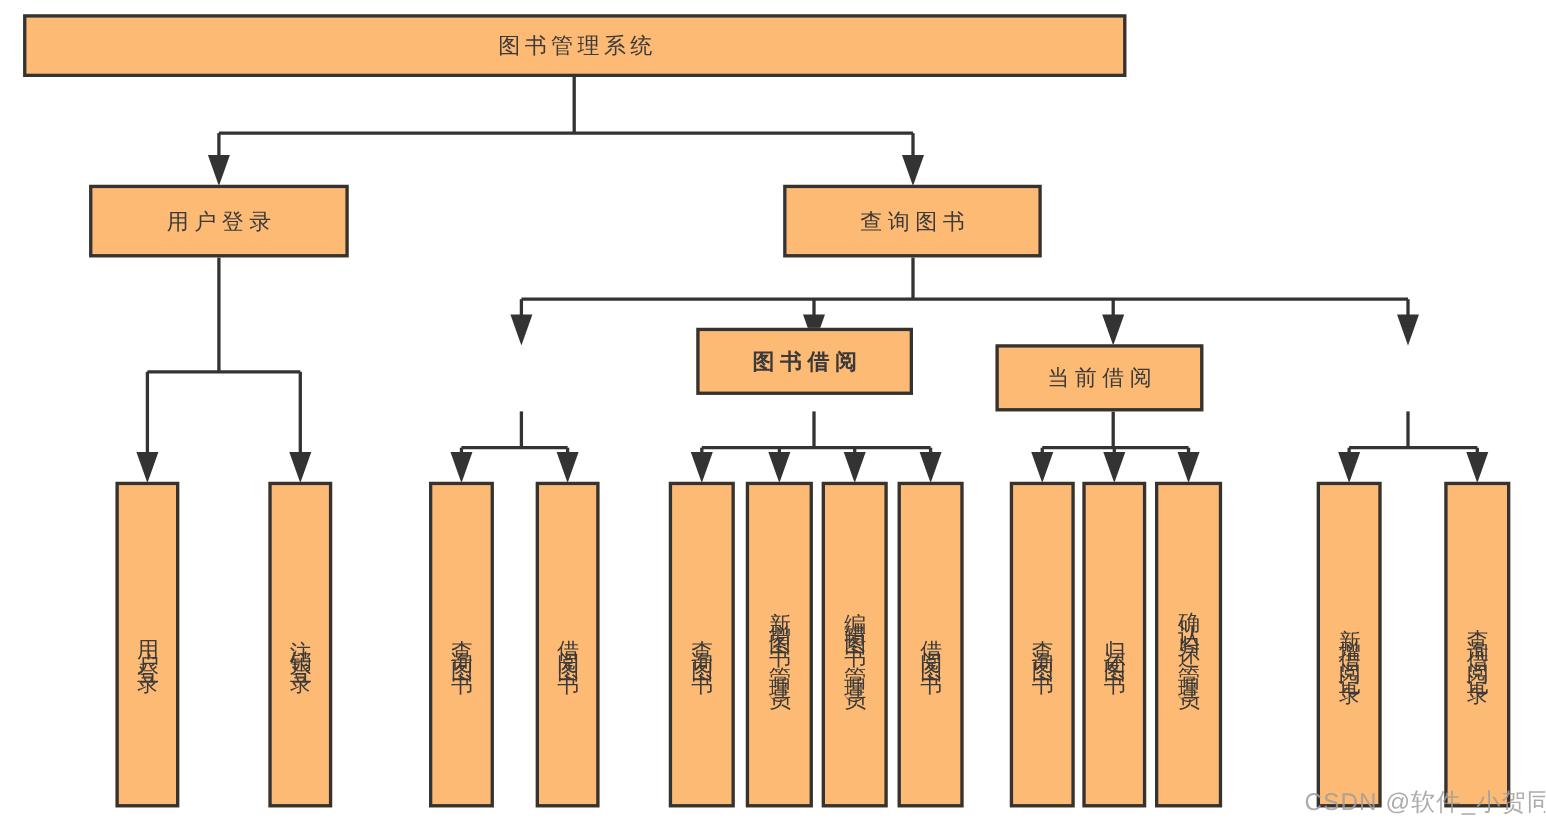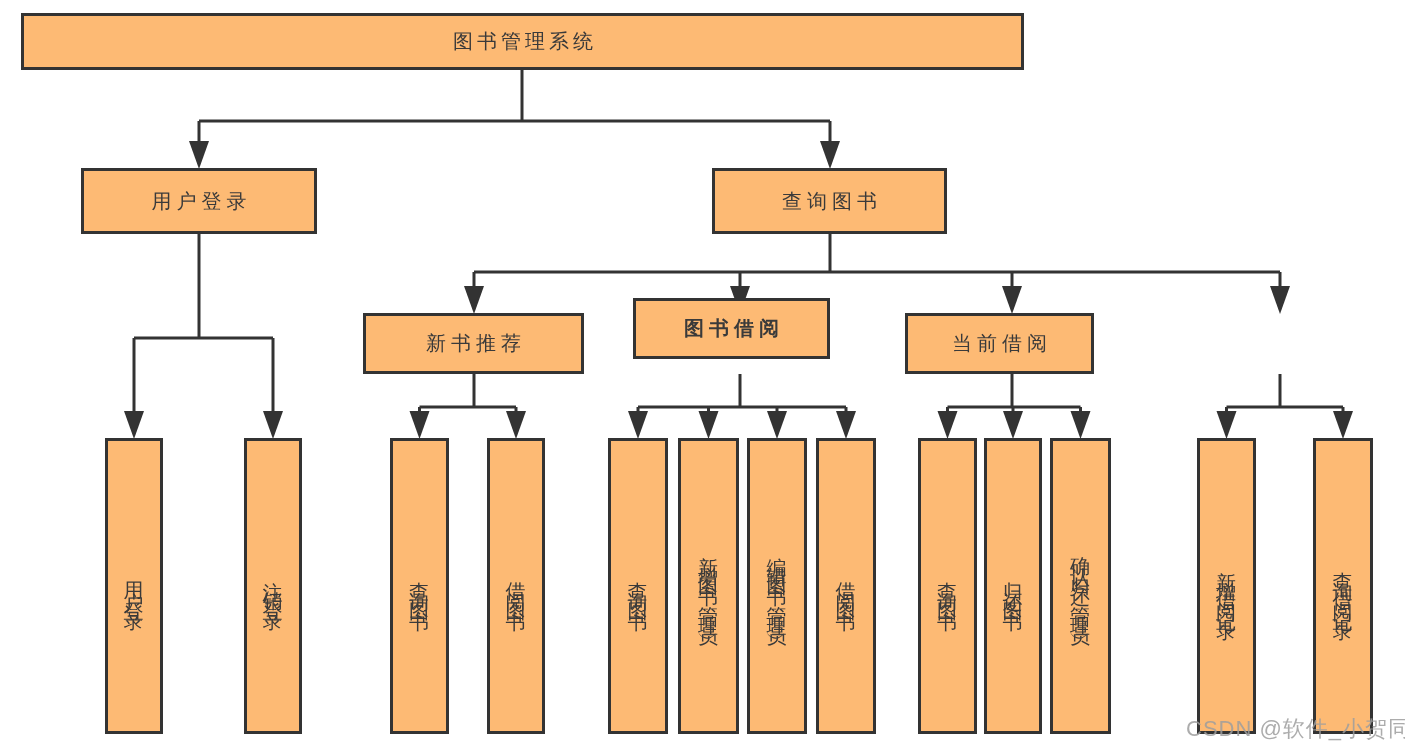--- a/index.html
+++ b/index.html
@@ -132,23 +132,20 @@
     <span>图书管理系统</span>
   </div>
 
   <div class="box hbox" style="left:81px; top:168px; width:236px; height:66px;">
     <span>用户登录</span>
   </div>
   <div class="box hbox" style="left:712px; top:168px; width:235px; height:66px;">
     <span>查询图书</span>
   </div>
 
-  <div class="box hbox" style="left:363px; top:313px; width:221px; height:61px;">
-    <span>新书推荐</span>
-  </div>
   <div class="box hbox" style="left:633px; top:298px; width:197px; height:61px;font-weight:bold;">
     <span>图书借阅</span>
   </div>
   <div class="box hbox" style="left:905px; top:313px; width:189px; height:61px;">
     <span>当前借阅</span>
   </div>
 
   <div class="box vbox" style="left:105px; top:438px; width:58px; height:296px;">
     <span>用户登录</span>
   </div>

